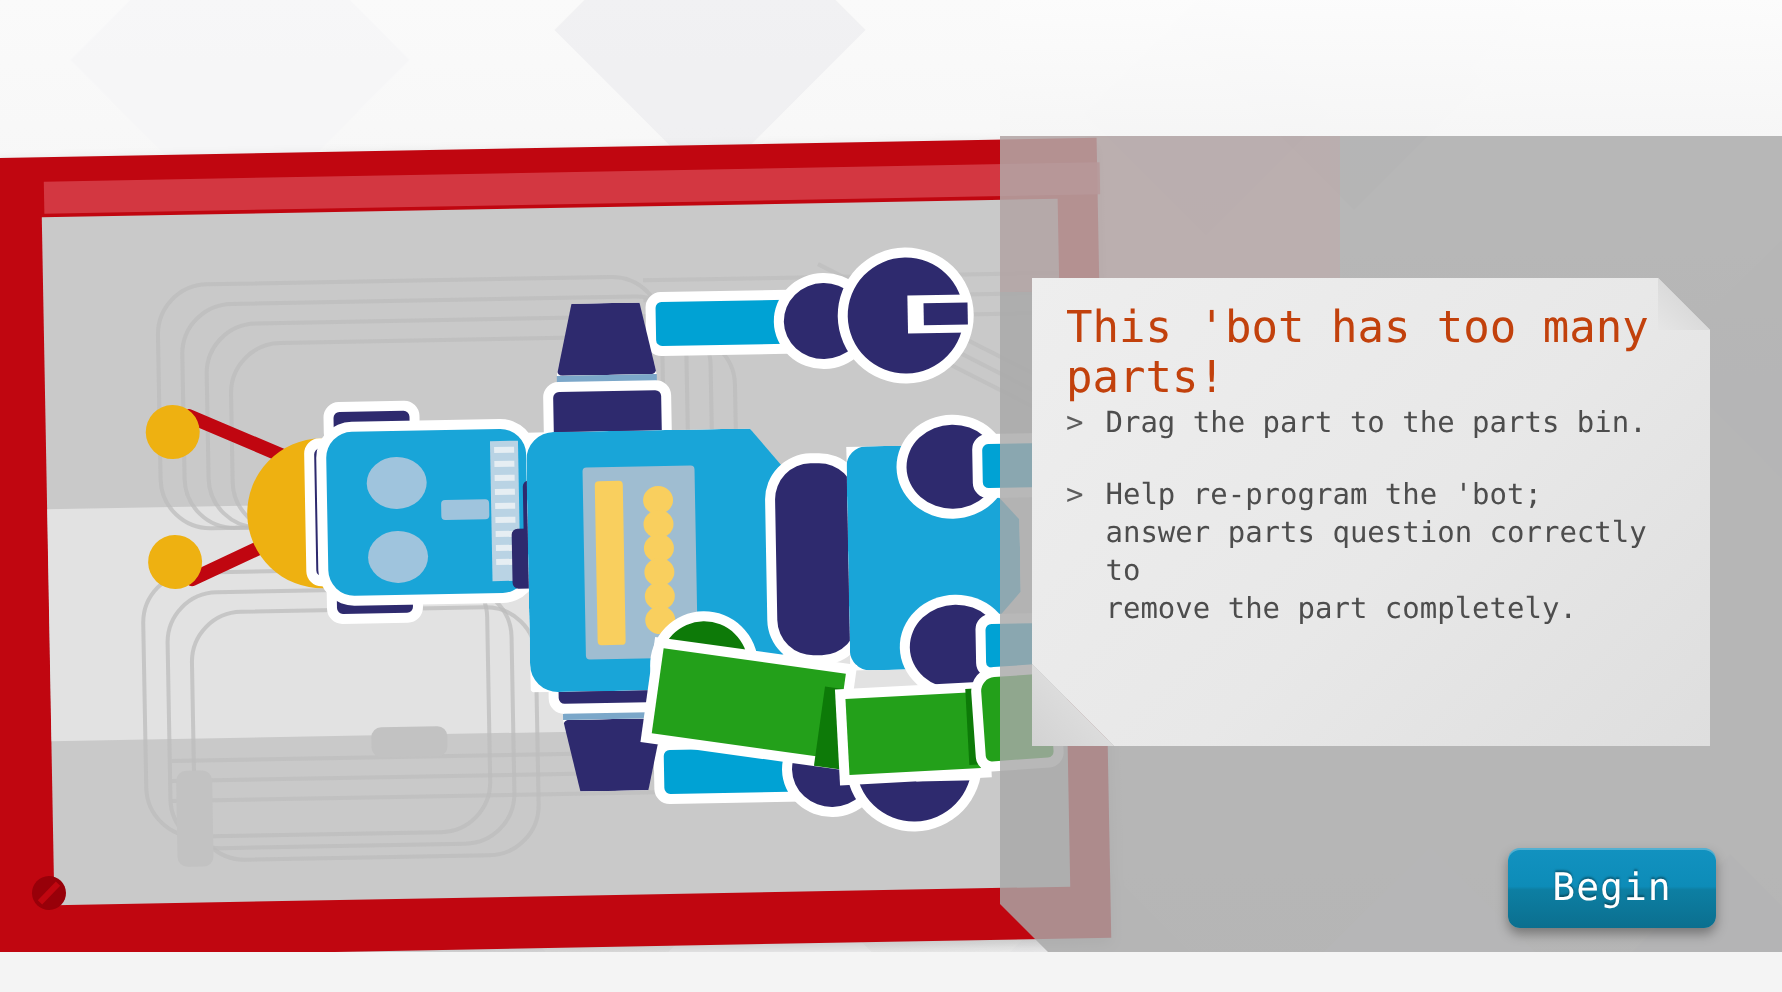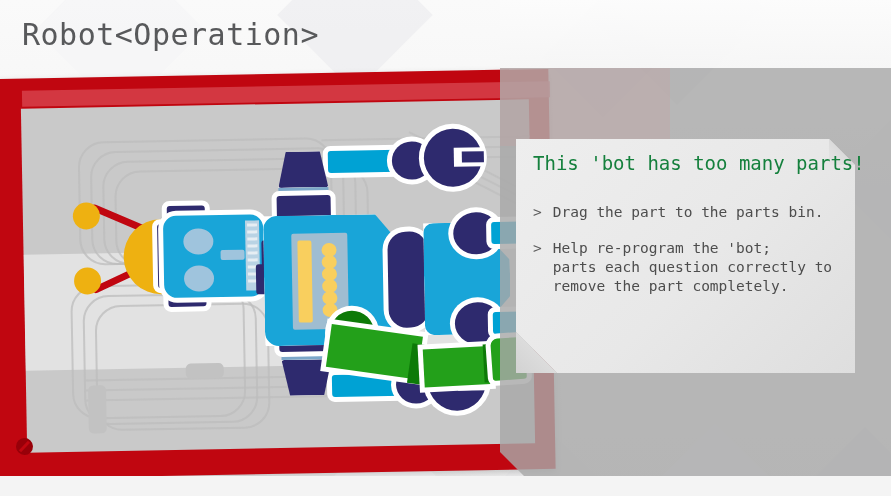--- a/index.html
+++ b/index.html
@@ -219,22 +219,22 @@
     left: 516px; top: 332px;
     width: 41px; height: 41px;
     background: linear-gradient(45deg, #d2d2d2 0%, #e6e6e6 100%);
     clip-path: polygon(0 0, 41px 41px, 0 41px);
   }
 
   .card-head {
     position: absolute;
     left: 533px;
     top: 152px;
-    font-size: 19px;
-    color: #15803d;
+    font-size: 22px;
+    color: #c2410c;
     letter-spacing: 0px;
     font-family: "DejaVu Sans Mono", monospace;
   }
   .bullets {
     position: absolute;
     left: 533px;
     top: 203px;
     width: 300px;
   }
   .bullet {
@@ -295,21 +295,20 @@
   <div class="facet lite" style="left:760px;top:-26px;width:120px;height:120px;transform:rotate(45deg);"></div>
   <div class="facet dim" style="left:560px;top:14px;width:86px;height:86px;transform:rotate(45deg);opacity:.45;"></div>
   <div class="facet" style="left:856px;top:120px;width:120px;height:120px;transform:rotate(45deg);opacity:.4;"></div>
   <div class="facet lite" style="left:20px;top:442px;width:110px;height:110px;transform:rotate(45deg);"></div>
   <div class="facet" style="left:176px;top:450px;width:100px;height:100px;transform:rotate(45deg);opacity:.5;"></div>
   <div class="facet lite" style="left:330px;top:448px;width:110px;height:110px;transform:rotate(45deg);"></div>
   <div class="facet" style="left:500px;top:452px;width:100px;height:100px;transform:rotate(45deg);opacity:.45;"></div>
   <div class="facet lite" style="left:660px;top:446px;width:110px;height:110px;transform:rotate(45deg);"></div>
   <div class="facet dim" style="left:810px;top:450px;width:110px;height:110px;transform:rotate(45deg);opacity:.5;"></div>
 
-  <div class="app-title">Robot&lt;Operation&gt;</div>
 
   <div class="board-wrap">
 
     <div class="board-red"></div>
     <div class="board-red-hi"></div>
 
     <div class="board-inner">
       <div class="board-inner-lite"></div>
 
       <div class="trace" style="left:56px;top:34px;width:250px;height:120px;"></div>
@@ -439,20 +438,21 @@
   <div class="card-head">This 'bot has too many parts!</div>
 
   <div class="bullets">
     <div class="bullet">
       <span class="bullet-mark">&gt;</span>
       <span class="bullet-text">Drag the part to the parts bin.</span>
     </div>
     <div class="bullet">
       <span class="bullet-mark">&gt;</span>
       <span class="bullet-text">Help re-program the 'bot;
-parts each question correctly to
+answer parts question correctly to
 remove the part completely.</span>
     </div>
   </div>
 
+  <button class="begin-btn">Begin</button>
 
   <div class="bottom-strip"></div>
 </div>
 
 </body></html>

